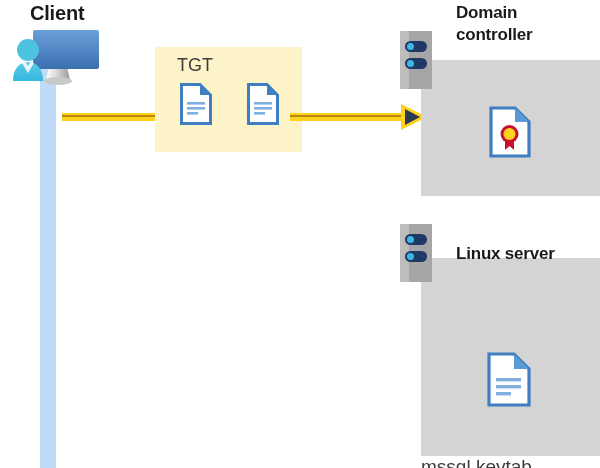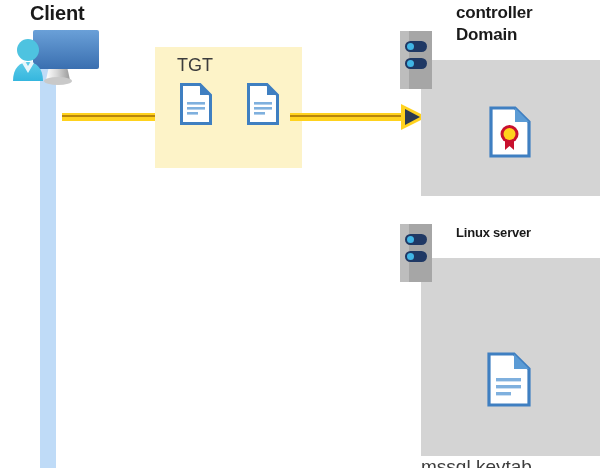--- a/index.html
+++ b/index.html
@@ -46,21 +46,21 @@
   }
 
   
   #monitor-wrap { left: 12px; top: 28px; width: 90px; height: 62px; }
 
   
   #tgt-box {
     left: 155px;
     top: 47px;
     width: 147px;
-    height: 121px;
+    height: 105px;
     background: #fdf3c8;
   }
   .doc-label {
     position: absolute;
     font-size: 18px;
     color: #3d3d3d;
     text-align: center;
   }
 
   
@@ -96,22 +96,22 @@
     border-radius: 50%;
     background: #41b6e6;
   }
 
   
   #dc-heading {
     left: 456px; top: 2px;
     font-size: 17px; line-height: 22px;
   }
   #linux-heading {
-    left: 456px; top: 225px;
-    font-size: 13px;
+    left: 456px; top: 244px;
+    font-size: 17px;
   }
 
   
   #keytab-label {
     left: 421px; top: 420px;
     width: 189px;
     text-align: left;
     font-size: 19px;
     margin-top: 36px;
   }
@@ -190,22 +190,22 @@
   <div class="abs" style="left:400px; top:103px;">
     <svg width="28" height="28" viewBox="0 0 28 28">
       <path d="M1 1 L27 14 L1 27 Z" fill="#ffd21e"></path>
       <path d="M5 6 L20 14 L5 22 Z" fill="#2b3a52"></path>
     </svg>
   </div>
 
   <div class="abs gray-panel" id="dc-panel"></div>
 
   <div class="abs title-bold" id="dc-heading">
+    <div>Domain</div>
     <div>controller</div>
-    <div>Domain</div>
   </div>
 
   <div class="abs tower" style="left:400px; top:31px;">
     <div class="tower-shade"></div>
     <div class="pill" style="left:5px; top:10px;">
       <div class="pill-dot"></div>
     </div>
     <div class="pill" style="left:5px; top:27px;">
       <div class="pill-dot"></div>
     </div>

